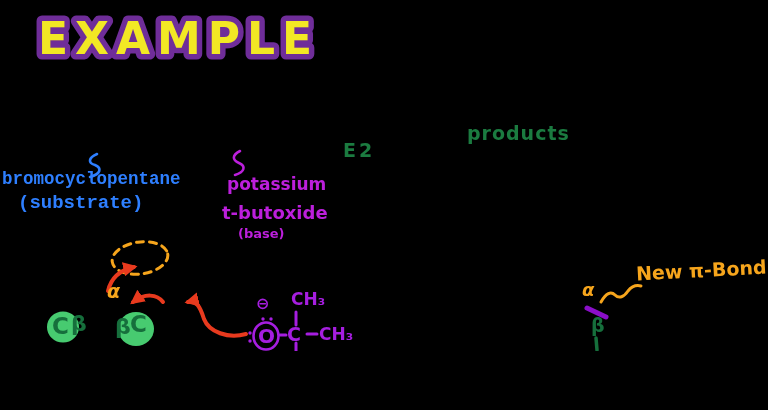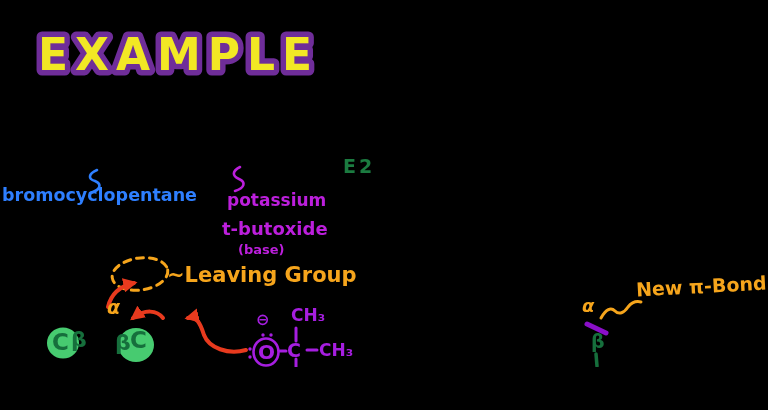--- a/index.html
+++ b/index.html
@@ -1,23 +1,22 @@
 <!DOCTYPE html>
 <html style="--background: #000000; --title-fill: #f2e824; --title-outline: #6f2d99; --substrate-blue: #2e7fff; --base-magenta: #bc1fdc; --green-text: #1b7b40; --dark-green: #166f3c; --orange: #f6a51c; --red-arrow: #e83a1e; --circle-green: #47cb70; --structure-purple: #a61ee0; --pi-bond-purple: #8a0fc8;"><head>
 <meta charset="utf-8">
 <style>
   html,body { margin:0; padding:0; background:#000; }
   .stage {
     position:relative; width:768px; height:351px;
     background:var(--background,#000000); overflow:hidden;
     font-family:"DejaVu Sans", sans-serif;
-    margin-top:16px;
   }
   .txt { position:absolute; font-weight:bold; white-space:nowrap; line-height:1; }
-  .c-blue    { color:var(--substrate-blue,#2e7fff); }
+  .c-blue    { color:var(--substrate-blue,#2e7fff);font-family:Liberation Mono, monospace; }
   .c-magenta { color:var(--base-magenta,#bc1fdc); }
   .c-green   { color:var(--green-text,#1b7b40); }
   .c-dgreen  { color:var(--dark-green,#166f3c); }
   .c-orange  { color:var(--orange,#f6a51c); }
   .c-purple  { color:var(--structure-purple,#a61ee0); }
   .overlay { position:absolute; left:0; top:0; }
   .title-svg { position:absolute; left:26px; top:4px; }
   .title-text {
     font-family:"DejaVu Sans", sans-serif; font-weight:bold;
     font-size:44px; letter-spacing:7px;
@@ -69,28 +68,29 @@
 
     <path d="M 587,308 L 606,317" stroke="var(--pi-bond-purple,#8a0fc8)" stroke-width="5" stroke-linecap="round"></path>
     <path d="M 596,338 L 597,350" stroke="var(--dark-green,#166f3c)" stroke-width="3.5" stroke-linecap="round"></path>
   </svg>
 
   <svg class="title-svg" width="310" height="72">
     <text class="title-text" x="12" y="50">EXAMPLE</text>
   </svg>
 
   <div class="txt c-blue" style="left:2px; top:171px; font-size:17.5px;">bromocyclopentane</div>
+  <div class="txt c-blue" style="left:18px; top:194px; font-size:19px;">(substrate)</div>
 
   <div class="txt c-magenta" style="left:222px; top:204px; font-size:18px;">t-butoxide</div>
   <div class="txt c-magenta" style="left:227px; top:176px; font-size:17px;">potassium</div>
   <div class="txt c-magenta" style="left:238px; top:227px; font-size:13px;">(base)</div>
 
   <div class="txt c-green" style="left:343px; top:141px; font-size:19px; letter-spacing:3px;">E2</div>
+  <div class="txt c-green" style="left:467px; top:124px; font-size:19px; letter-spacing:1px;">products</div>
 
-  <div class="txt c-orange" style="left:167px; top:249px; font-size:21px;">~Leaving Group</div>
   <div class="txt c-orange" style="left:636px; top:261px; font-size:19px; transform:rotate(-3deg);">New π-Bond</div>
 
   <div class="txt c-orange" style="left:107px; top:282px; font-size:19px; font-style:italic;">α</div>
   <div class="txt c-orange" style="left:582px; top:281px; font-size:18px; font-style:italic;">α</div>
 
   <div class="txt c-dgreen" style="left:52px; top:315px; font-size:23px;">C</div>
   <div class="txt c-dgreen" style="left:71px; top:313px; font-size:22px;">β</div>
   <div class="txt c-dgreen" style="left:115px; top:316px; font-size:22px;">β</div>
   <div class="txt c-dgreen" style="left:130px; top:313px; font-size:23px;">C</div>
 

